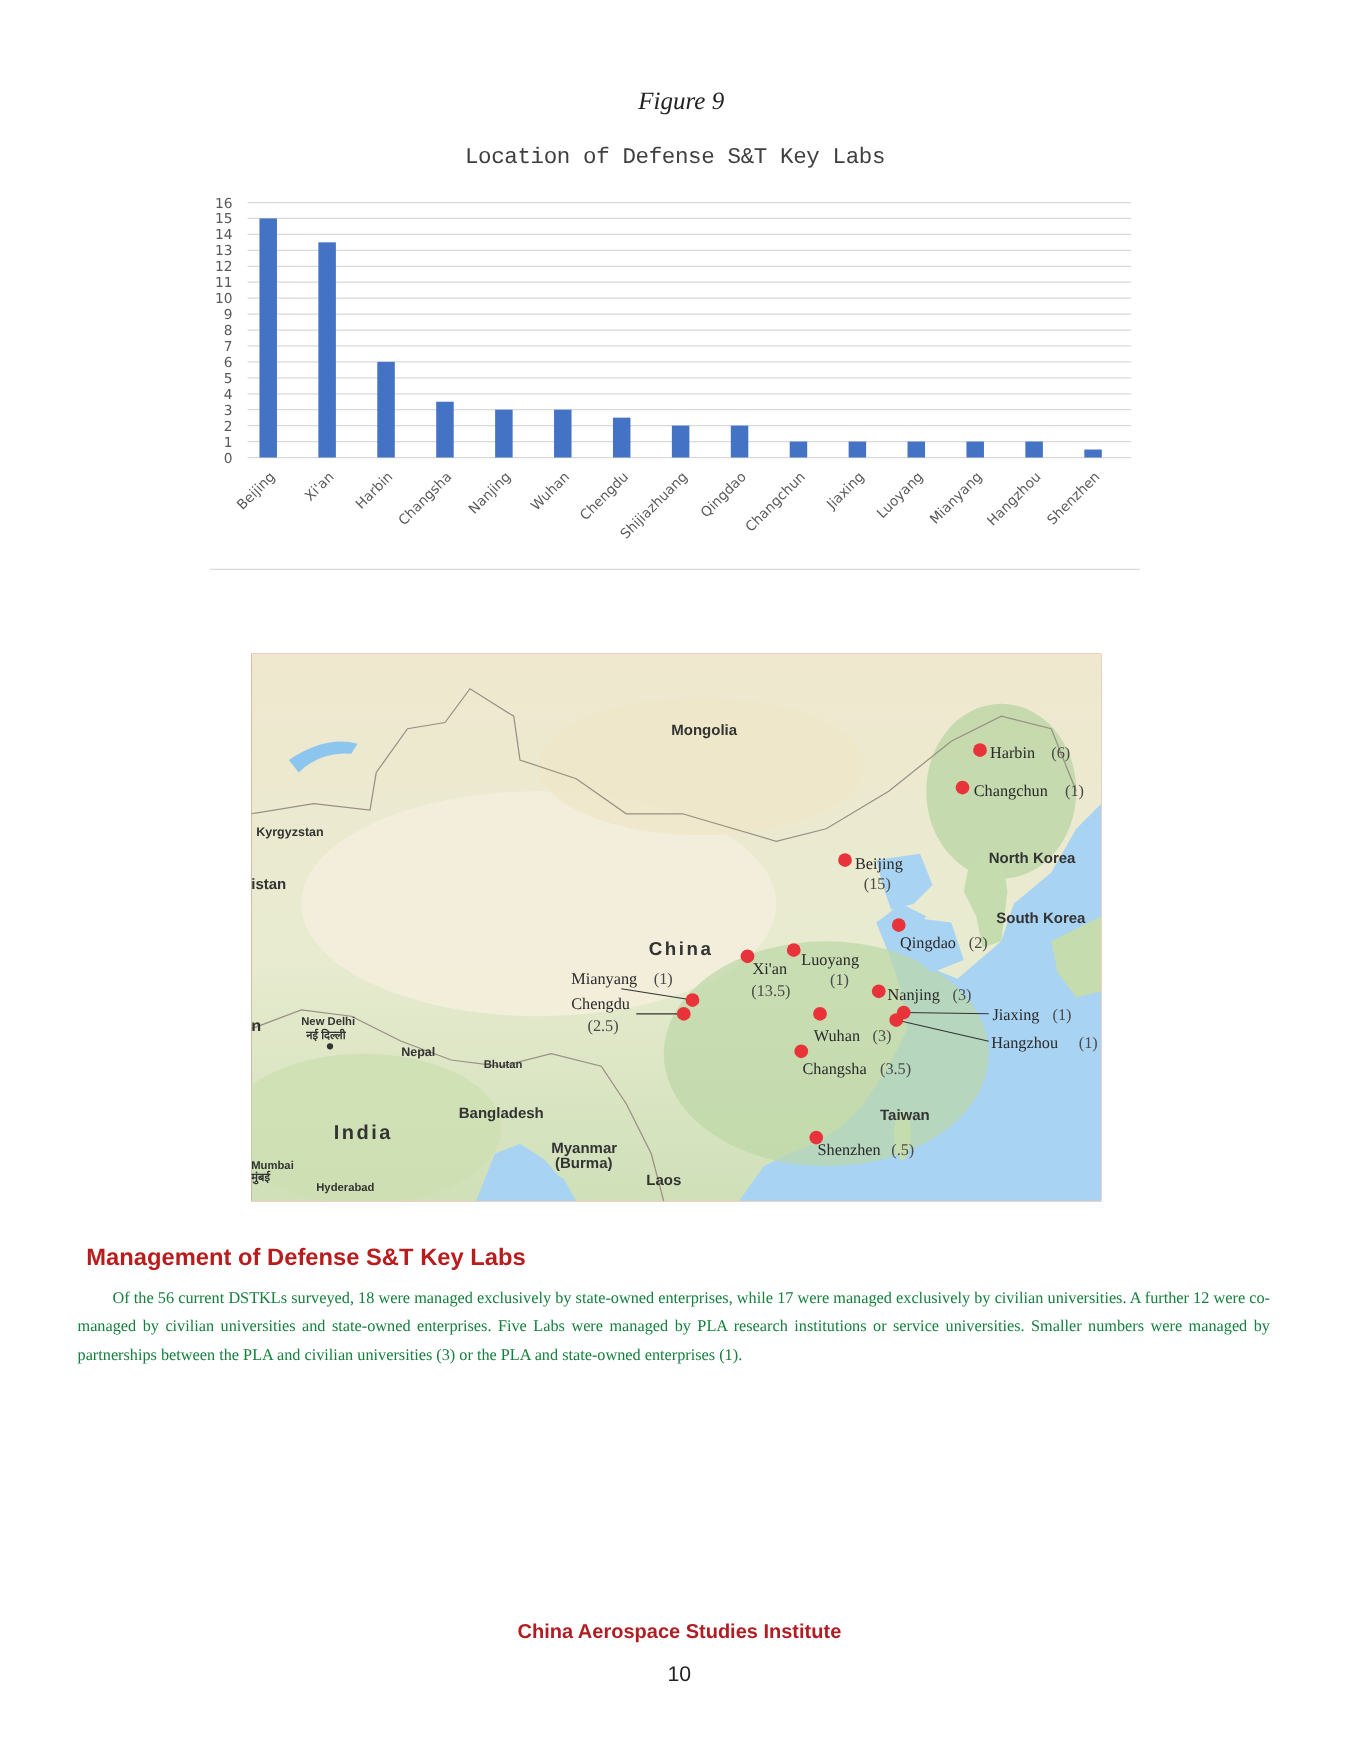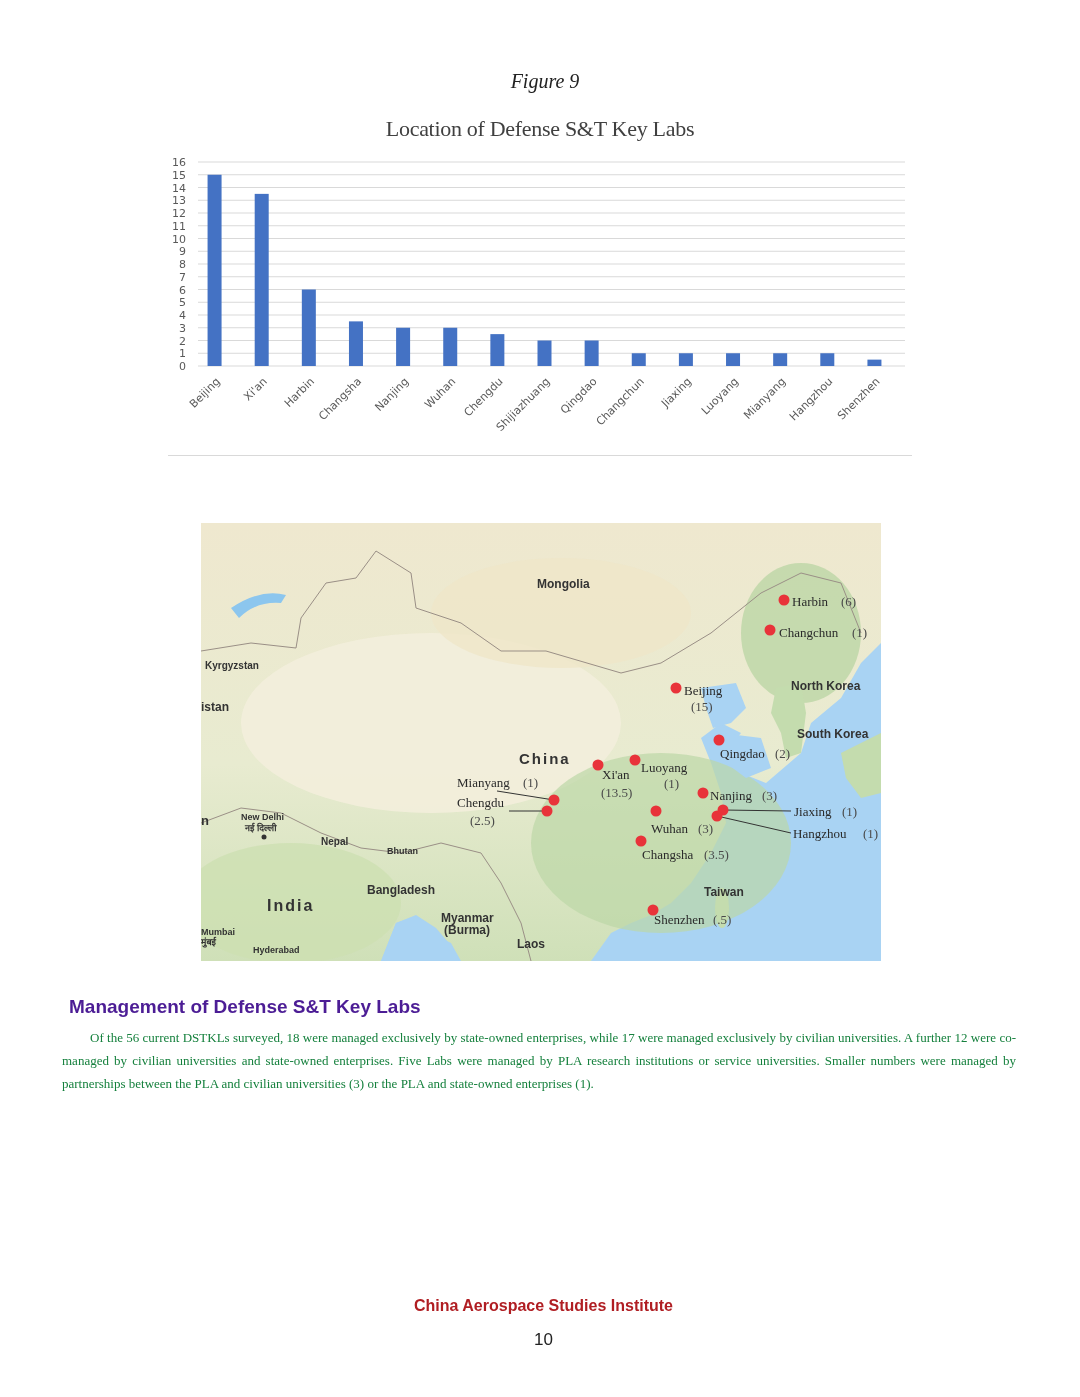--- a/index.html
+++ b/index.html
@@ -1,23 +1,23 @@
 <!DOCTYPE html>
 <html><head>
 <meta charset="utf-8">
 <style>
   html, body { margin:0; padding:0; background:#ffffff; }
   body { width:1080px; height:1397px; position:relative; overflow:hidden; font-family:"Liberation Serif", serif; color:#222; }
   .fig-caption { position:absolute; top:70px; left:0; width:1090px; text-align:center; font-style:italic; font-size:20px; color:#222; }
   .chart-wrap { position:absolute; left:168px; top:110px; width:744px; height:345px; border-bottom:1px solid #d9d9d9; }
-  .chart-title { position:absolute; top:6px; left:0; width:744px; text-align:center; font-family:Liberation Serif, serif; font-size:22px; color:#404040; letter-spacing:-0.3px; }
+  .chart-title { position:absolute; top:6px; left:0; width:744px; text-align:center; font-family:Liberation Mono, monospace; font-size:18px; color:#404040; letter-spacing:-0.3px; }
   .chart-svg { position:absolute; left:0; top:0; }
   .map-wrap { position:absolute; left:201px; top:523px; width:680px; height:438px; overflow:hidden; background:#c2410c; }
   .map-svg { position:absolute; left:0; top:0; }
-  .section-heading { position:absolute; left:69px; top:996px; font-family:"Liberation Sans", sans-serif; font-weight:bold; font-size:19px; color:#4c1d95; }
+  .section-heading { position:absolute; left:69px; top:996px; font-family:"Liberation Sans", sans-serif; font-weight:bold; font-size:19px; color:#b91c1c; }
   .body-text { position:absolute; left:62px; top:1026px; width:954px; font-size:13px; line-height:23px; text-align:justify; color:#15803d; text-indent:28px; }
   .footer-org { position:absolute; top:1297px; left:0; width:1087px; text-align:center; font-family:"Liberation Sans", sans-serif; font-weight:bold; font-size:16px; color:#b01e23; }
   .page-number { position:absolute; top:1330px; left:0; width:1087px; text-align:center; font-family:"Liberation Sans", sans-serif; font-size:17px; color:#222; }
 </style>
 </head>
 <body>
 
 <div class="fig-caption">Figure 9</div>
 
 <div class="chart-wrap">

